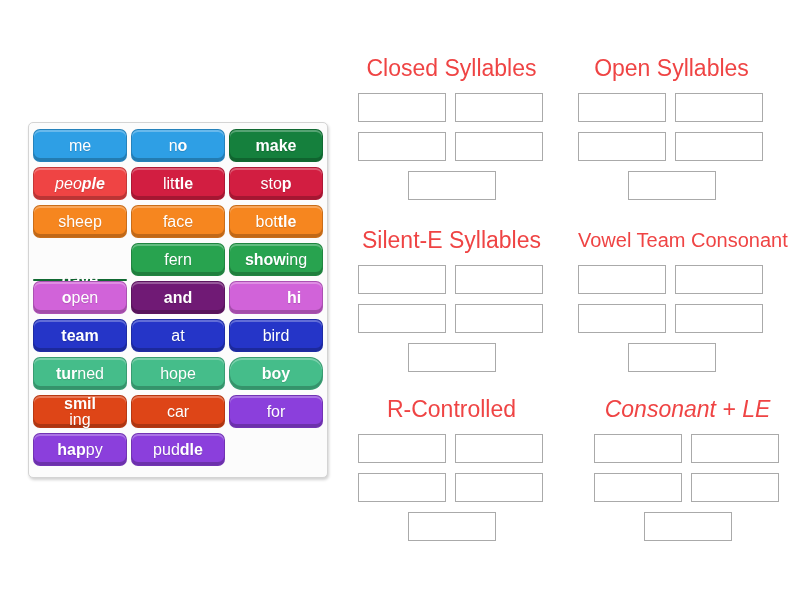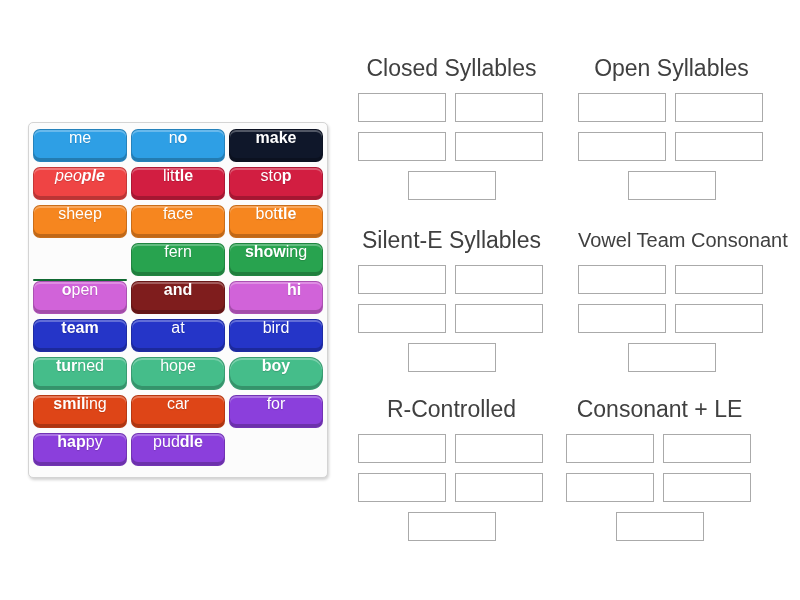--- a/index.html
+++ b/index.html
@@ -20,21 +20,21 @@
     box-shadow:1px 2px 3px rgba(0,0,0,0.18);
   }
   .tile-grid{
     display:grid;
     grid-template-columns:repeat(3,1fr);
     grid-auto-rows:33px;
     column-gap:4px;row-gap:5px;
     padding:6px 4px;
   }
   .tile{
-    display:flex;justify-content:center;
+    display:flex;align-items:center;justify-content:center;
     border-radius:7px;
     color:#ffffff;
     font-size:16px;
     line-height:1;
     border:1px solid rgba(0,0,0,0.18);
     box-shadow:inset 0 2px 0 rgba(255,255,255,0.28), inset 0 -3px 0 rgba(0,0,0,0.22);
     cursor:grab;
     box-sizing:border-box;
     text-shadow:0 1px 1px rgba(0,0,0,0.15);
     user-select:none;
@@ -45,27 +45,27 @@
   
   .groups-panel{
     position:absolute;left:358px;top:44px;width:407px;height:556px;
   }
   .group{position:absolute;width:187px;}
   .group-0{left:0;top:8px;}
   .group-1{left:220px;top:8px;}
   .group-2{left:0;top:180px;}
   .group-3{left:220px;top:180px;}
   .group-4{left:0;top:349px;}
-  .group-5{left:208px;top:349px;}
+  .group-5{left:236px;top:349px;font-style:italic;}
 
   .group h2{
     margin:0 0 9px 0;
     font-size:23px;
     font-weight:400;
-    color:#404040;
+    color:#ef4444;
     text-align:center;
     line-height:32px;
     white-space:nowrap;
   }
   .group-3 h2{font-size:20px;}
 
   .slots{
     display:flex;flex-wrap:wrap;
     column-gap:9px;row-gap:10px;
     width:187px;
@@ -83,21 +83,21 @@
 
 <div class="word-bank">
   <div class="tile-grid">
       <div class="tile" style="background: rgb(46, 159, 229);">
         <span>me</span>
       </div>
       <div class="tile" style="background: rgb(46, 159, 229);">
         <span>n</span>
         <span class="b">o</span>
       </div>
-      <div class="tile" style="background: #0f172a;">
+      <div class="tile" style="background: #15803d;">
         <span class="b">make</span>
       </div>
       <div class="tile" style="background: #ef4444; font-style: italic;">
         <span>peo</span>
         <span class="b">ple</span>
       </div>
       <div class="tile" style="background: rgb(210, 30, 65);">
         <span>lit</span>
         <span class="b">tle</span>
       </div>
@@ -122,46 +122,46 @@
         <span>fern</span>
       </div>
       <div class="tile" style="background: rgb(40, 163, 79);">
         <span class="b">show</span>
         <span>ing</span>
       </div>
       <div class="tile" style="background: rgb(209, 99, 217);">
         <span class="b">o</span>
         <span>pen</span>
       </div>
-      <div class="tile" style="background: #7f1d1d;">
+      <div class="tile" style="background: #701a75;">
         <span class="b">and</span>
       </div>
       <div class="tile" style="background: rgb(209, 99, 217); padding-left: 36px;">
         <span class="b">hi</span>
       </div>
       <div class="tile" style="background: rgb(37, 53, 200);">
         <span class="b">team</span>
       </div>
       <div class="tile" style="background: rgb(37, 53, 200); border-radius: 8px;">
         <span>at</span>
       </div>
       <div class="tile" style="background: rgb(37, 53, 200);">
         <span>bird</span>
       </div>
       <div class="tile" style="background: rgb(69, 189, 138);">
         <span class="b">tur</span>
         <span>ned</span>
       </div>
-      <div class="tile" style="background: rgb(69, 189, 138); border-radius: 11px;">
+      <div class="tile" style="background: rgb(69, 189, 138);">
         <span>hope</span>
       </div>
       <div class="tile" style="background: rgb(69, 189, 138); border-radius: 13px;">
         <span class="b">boy</span>
       </div>
-      <div class="tile" style="background: rgb(222, 69, 23);">
+      <div class="tile" style="background: rgb(222, 69, 23); flex-direction: column;">
         <span class="b">smil</span>
         <span>ing</span>
       </div>
       <div class="tile" style="background: rgb(222, 69, 23);">
         <span>car</span>
       </div>
       <div class="tile" style="background: rgb(139, 63, 220);">
         <span>for</span>
       </div>
       <div class="tile" style="background: rgb(139, 63, 220);">

